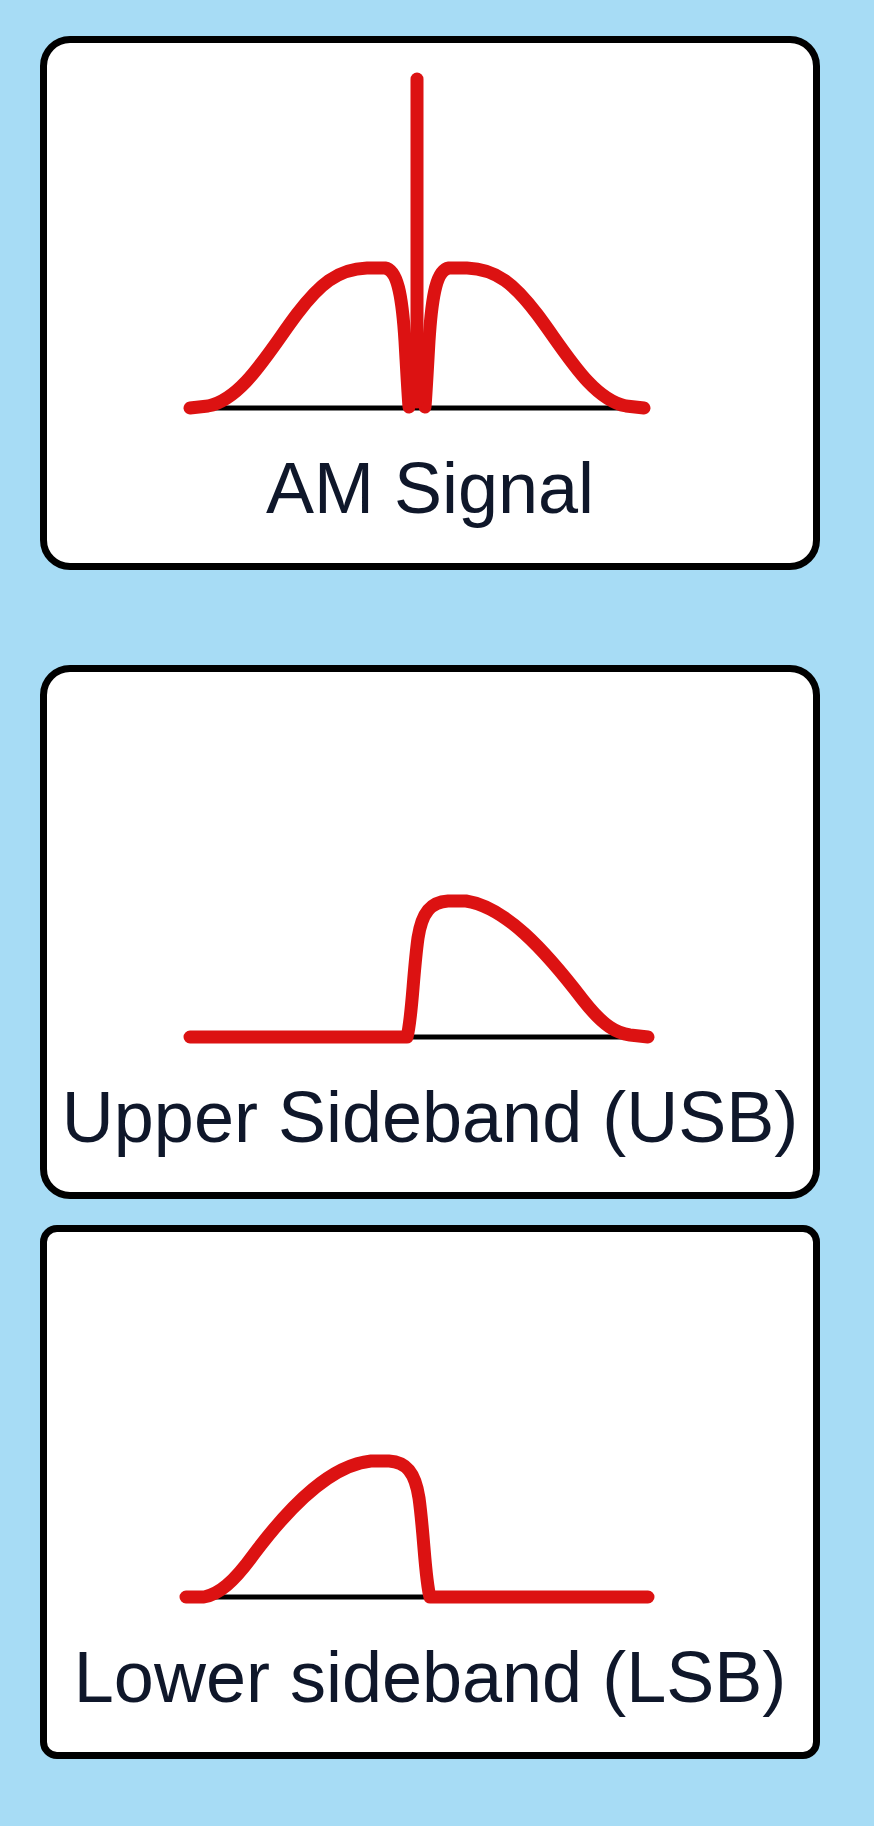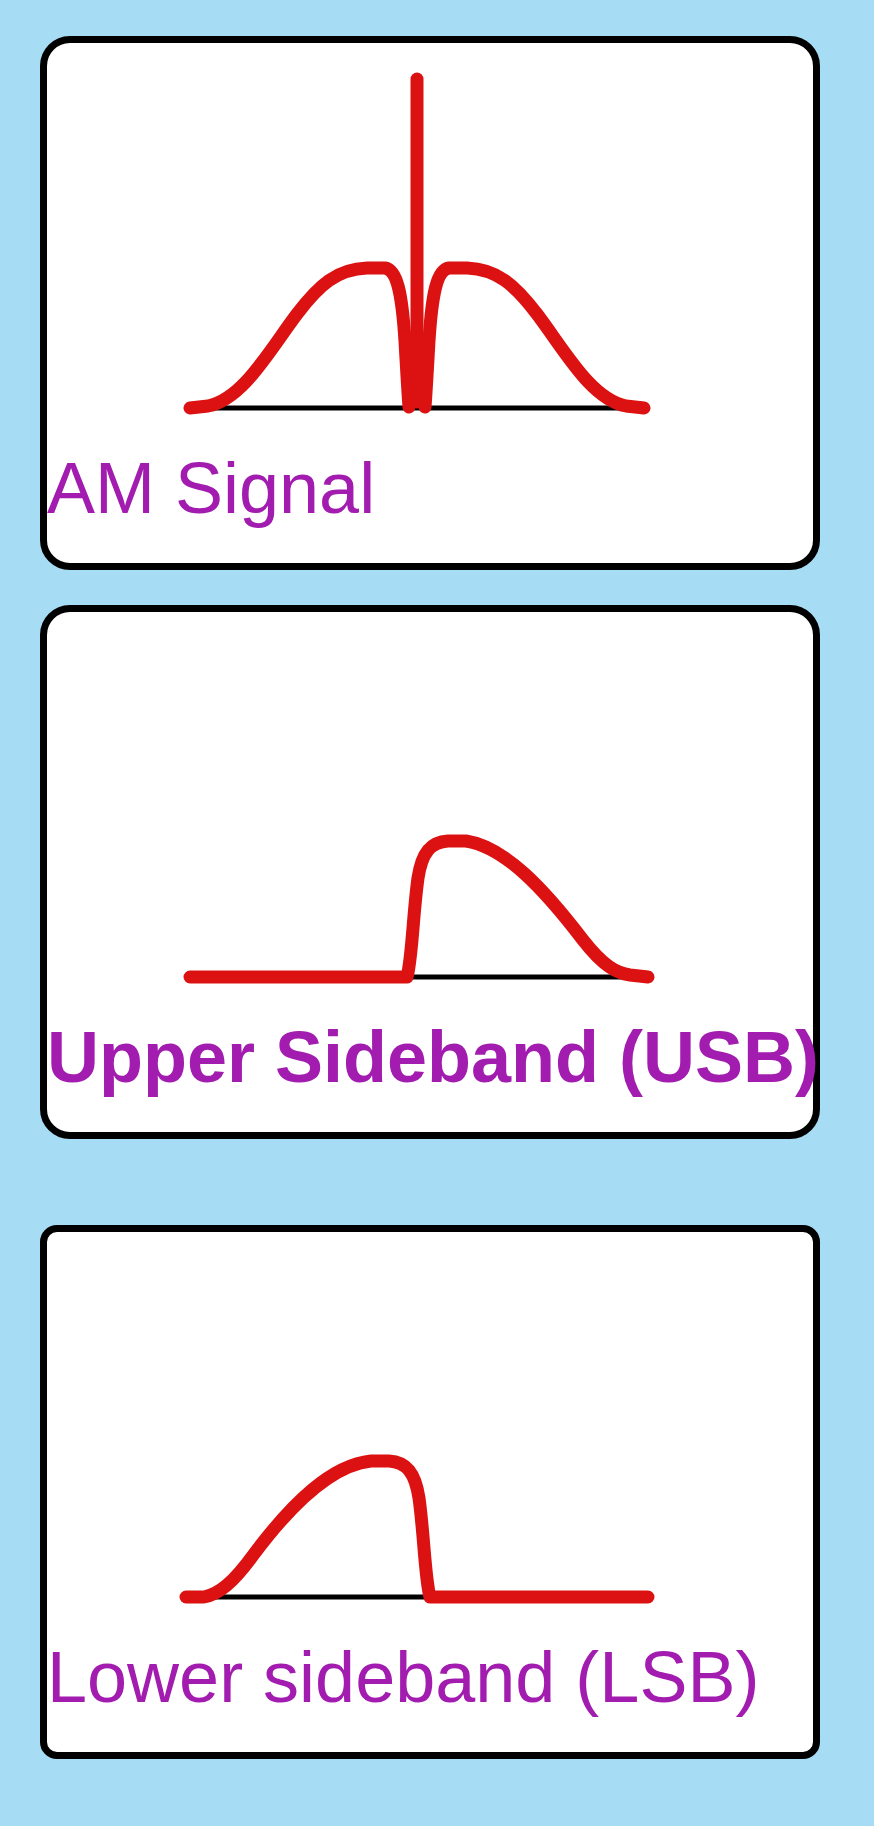--- a/index.html
+++ b/index.html
@@ -18,39 +18,39 @@
     position: absolute;
     left: 40px;
     width: 766px;
     height: 520px;
     background: #FFFFFF;
     border: 7px solid #000000;
     border-radius: 30px;
     box-sizing: content-box;
   }
   .panel-1 { top: 36px; }
-  .panel-2 { top: 605px; font-weight: bold; }
+  .panel-2 { top: 665px; }
   .panel-3 { top: 1225px; border-radius: 17px; }
   .spectrum {
     position: absolute;
     left: 0;
     top: 0;
     width: 766px;
     height: 520px;
     display: block;
   }
   .panel-label {
     position: absolute;
     left: 0;
     right: 0;
     top: 408px;
-    text-align: left;
+    text-align: center;
     font-size: 72px;
     line-height: 1.05;
-    color: #a21caf;
+    color: #0f172a;
     white-space: nowrap;
     letter-spacing: 0px;
   }
 </style>
 </head>
 <body style="background-color: rgb(167, 220, 245);">
 
 <div class="panel panel-1">
   <svg class="spectrum" viewBox="0 0 766 520">
 

